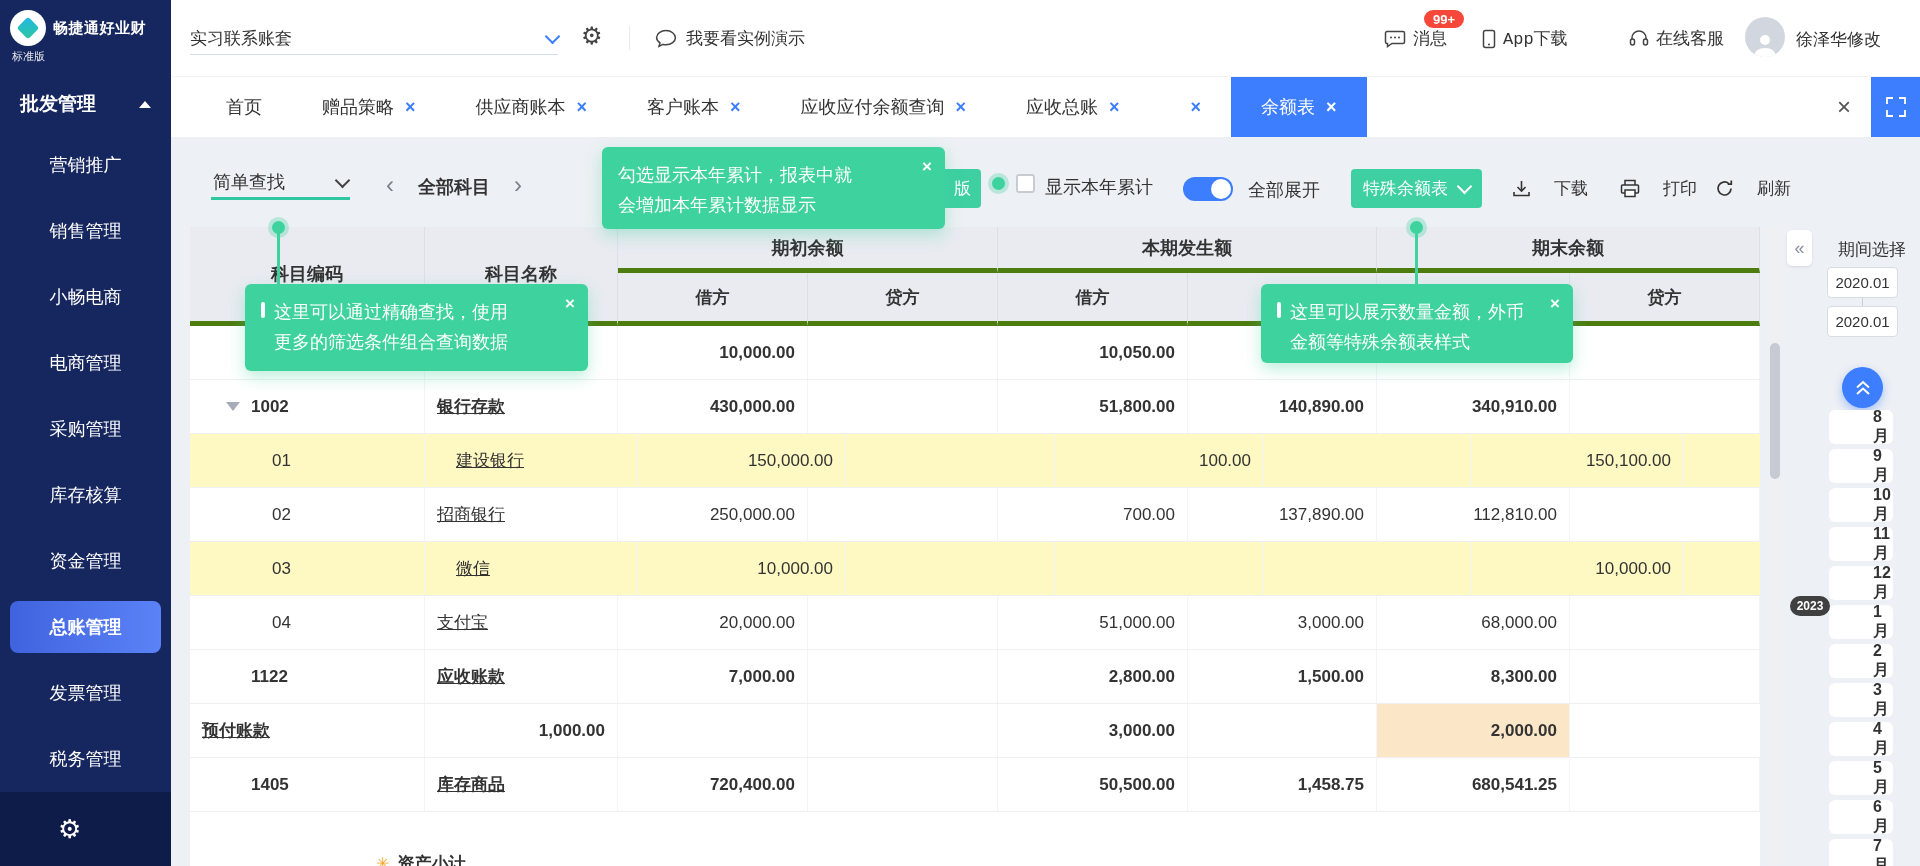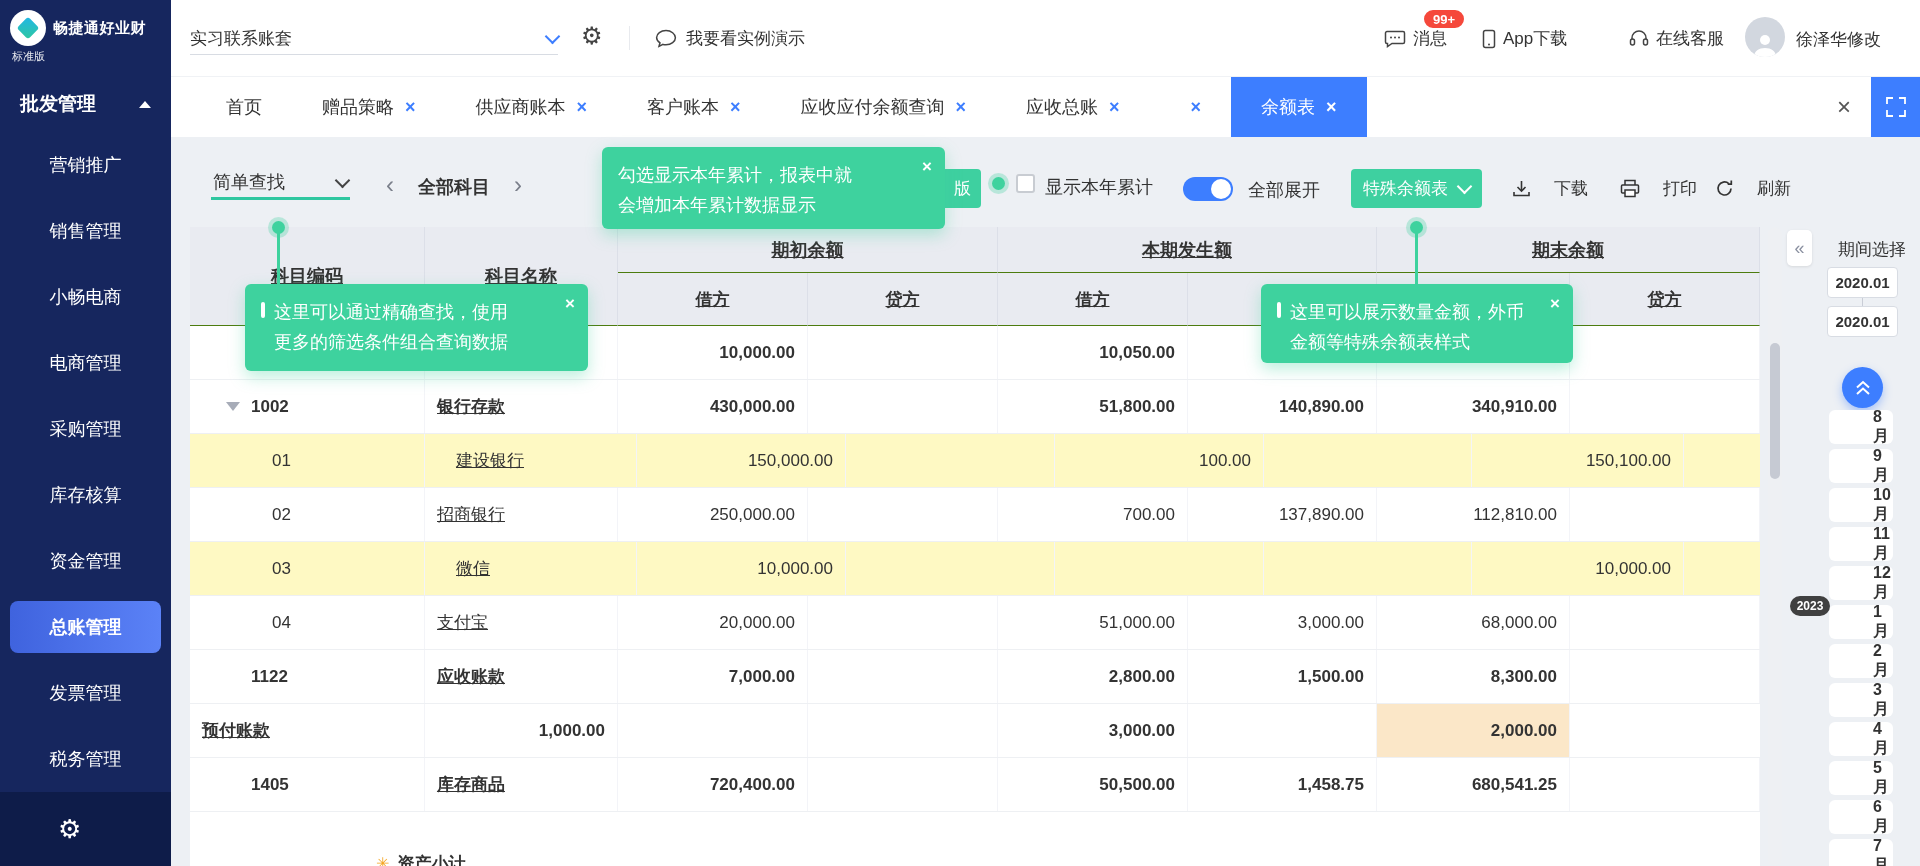--- a/index.html
+++ b/index.html
@@ -24,21 +24,21 @@
   
   .topbar{position:absolute;left:171px;top:0;width:1749px;height:76px;background:#fff;border-bottom:1px solid #F0F2F5;z-index:25;}
   .acct{position:absolute;left:19px;top:22px;width:368px;height:32px;border-bottom:1px solid #D8DCE3;display:flex;align-items:center;justify-content:space-between;cursor:pointer;font-size:17px;}
   .chev{display:inline-block;width:9px;height:9px;border-right:2px solid currentColor;border-bottom:2px solid currentColor;transform:rotate(45deg);margin-top:-4px;}
   .blue{color:#3D7EFF;}
   .dark{color:#444;}
   .white{color:#fff;}
   .topgear{position:absolute;left:410px;top:22px;font-size:24px;color:#444;cursor:pointer;}
   .topdiv{position:absolute;left:458px;top:26px;width:1px;height:24px;background:#E8EAEE;}
   .demo{position:absolute;left:484px;top:27px;display:flex;align-items:center;gap:9px;font-size:17px;cursor:pointer;}
-  .top-item{position:absolute;top:27px;display:flex;align-items:center;gap:7px;font-size:17px;cursor:pointer;}
+  .top-item{position:absolute;top:27px;display:flex;align-items:center;gap:7px;font-size:17px;cursor:pointer;font-family:Liberation Mono, monospace;}
   .msg{left:1213px;} .appdl{left:1311px;} .svc{left:1458px;}
   .badge{position:absolute;left:1251px;top:8px;background:#F5483B;color:#fff;font-size:13px;font-weight:bold;height:22px;padding:0 9px;border-radius:11px;display:flex;align-items:center;border:2px solid #fff;box-sizing:border-box;}
   .avatar{position:absolute;left:1574px;top:17px;width:40px;height:40px;border-radius:50%;background:#D2D7DF;display:flex;align-items:flex-end;justify-content:center;overflow:hidden;cursor:pointer;}
   .uname{position:absolute;left:1625px;top:28px;font-size:17px;cursor:pointer;}
 
   
   .tabbar{position:absolute;left:171px;top:76px;width:1749px;height:61px;background:#fff;display:flex;align-items:stretch;padding-left:25px;box-sizing:border-box;z-index:24;}
   .tab{display:flex;align-items:center;gap:11px;padding:0 30px;font-size:18px;cursor:pointer;white-space:nowrap;}
   .tab .x{color:#3D7EFF;font-size:18px;font-weight:bold;line-height:1;}
   .tab.active{background:#3D7EFF;color:#fff;}
@@ -58,21 +58,21 @@
   .toggle{position:absolute;left:1012px;top:40px;width:50px;height:24px;background:#3D7EFF;border-radius:12px;cursor:pointer;}
   .knob{position:absolute;right:2px;top:2px;width:20px;height:20px;background:#fff;border-radius:50%;}
   .tg-label{position:absolute;left:1077px;top:41px;font-size:18px;}
   .specialbtn{position:absolute;left:1180px;top:32px;width:131px;height:39px;background:#3ED0A0;border-radius:4px;color:#fff;font-size:17px;display:flex;align-items:center;justify-content:center;gap:11px;cursor:pointer;}
   .toolact{position:absolute;top:40px;display:flex;align-items:center;gap:23px;font-size:17px;cursor:pointer;}
   .dl{left:1341px;} .pr{left:1449px;} .rf{left:1544px;}
 
   
   .tablewrap{position:absolute;left:190px;top:227px;width:1570px;height:639px;background:#fff;overflow:hidden;z-index:5;}
   .thead{display:grid;grid-template-columns:235px 193px 190px 190px 190px 189px 193px 190px;grid-template-rows:46px 53px;background:#E9EBF1;}
-  .th{display:flex;align-items:center;justify-content:center;font-weight:bold;font-size:18px;border-right:1px solid #DCDFE8;border-bottom:1px solid #4d7c0f;box-sizing:border-box;text-decoration:underline;}
+  .th{display:flex;align-items:center;justify-content:center;font-weight:bold;font-size:18px;border-right:1px solid #DCDFE8;border-bottom:5px solid #4d7c0f;box-sizing:border-box;}
   .th.sub{font-size:17px;}
   .hc{grid-row:1/3;} .g1{grid-column:3/5;} .g2{grid-column:5/7;} .g3{grid-column:7/9;}
   .trow{display:grid;grid-template-columns:235px 193px 190px 190px 190px 189px 193px 190px;height:54px;border-bottom:1px solid #EEF0F3;background:#fff;box-sizing:border-box;}
   .trow.alt{background:#fef9c3;gap:19px;}
   .td{display:flex;align-items:center;font-size:17px;border-right:1px solid #F3F4F8;box-sizing:border-box;}
   .td.code{padding-left:61px;position:relative;}
   .child .td.code{padding-left:82px;}
   .td.name{padding-left:12px;}
   .td.num{justify-content:flex-end;padding-right:12px;}
   .b .td{font-weight:bold;}
@@ -84,21 +84,21 @@
   .star{color:#F5A623;font-size:16px;}
 
   
   .vscroll{position:absolute;left:1768px;top:227px;width:14px;height:639px;background:#EEF0F3;border-radius:7px;z-index:6;}
   .vthumb{position:absolute;left:2px;top:116px;width:10px;height:136px;background:#C6CAD3;border-radius:5px;cursor:pointer;}
 
   
   .panel{position:absolute;left:1790px;top:227px;width:130px;height:639px;z-index:6;}
   .collapse{position:absolute;left:-3px;top:3px;width:25px;height:36px;background:#fff;border-radius:5px;box-shadow:0 1px 3px rgba(0,0,0,.1);display:flex;align-items:center;justify-content:center;color:#8A90A0;font-size:18px;cursor:pointer;}
   .ptitle{position:absolute;left:48px;top:11px;font-size:17px;}
-  .datebox{position:absolute;left:37px;width:71px;height:31px;background:#fff;border:1px solid #D8DCE3;border-radius:4px;display:flex;align-items:center;justify-content:center;font-size:15px;font-weight:bold;cursor:pointer;box-sizing:border-box;}
+  .datebox{position:absolute;left:37px;width:71px;height:31px;background:#fff;border:1px solid #D8DCE3;border-radius:4px;display:flex;align-items:center;justify-content:center;font-size:15px;font-weight:normal;cursor:pointer;box-sizing:border-box;}
   .db1{top:40px;} .db2{top:79px;}
   .tick{position:absolute;left:72px;top:71px;width:1px;height:8px;background:#C9CDD6;}
   .backtop{position:absolute;left:52px;top:140px;width:41px;height:41px;border-radius:50%;background:#3D7EFF;display:flex;align-items:center;justify-content:center;box-shadow:0 4px 10px rgba(61,126,255,.4);cursor:pointer;}
   .months{position:absolute;left:39px;top:183px;width:64px;display:flex;flex-direction:column;gap:5px;}
   .month{height:34px;background:#fff;border-radius:6px;display:flex;align-items:center;justify-content:center;font-size:16px;font-weight:bold;cursor:pointer;padding-left:44px;}
   .yearbadge{position:absolute;left:0;top:369px;width:40px;height:20px;background:#404040;border-radius:10px;color:#fff;font-size:12px;font-weight:bold;display:flex;align-items:center;justify-content:center;z-index:7;}
 
   
   .tip{position:absolute;background:#3ED29E;border-radius:6px;color:#fff;padding:13px 16px;font-size:18px;line-height:30px;z-index:50;box-shadow:0 6px 16px rgba(62,210,158,.35);box-sizing:border-box;}
   .tip .x{position:absolute;right:13px;top:11px;font-size:17px;font-weight:bold;cursor:pointer;line-height:1;}

